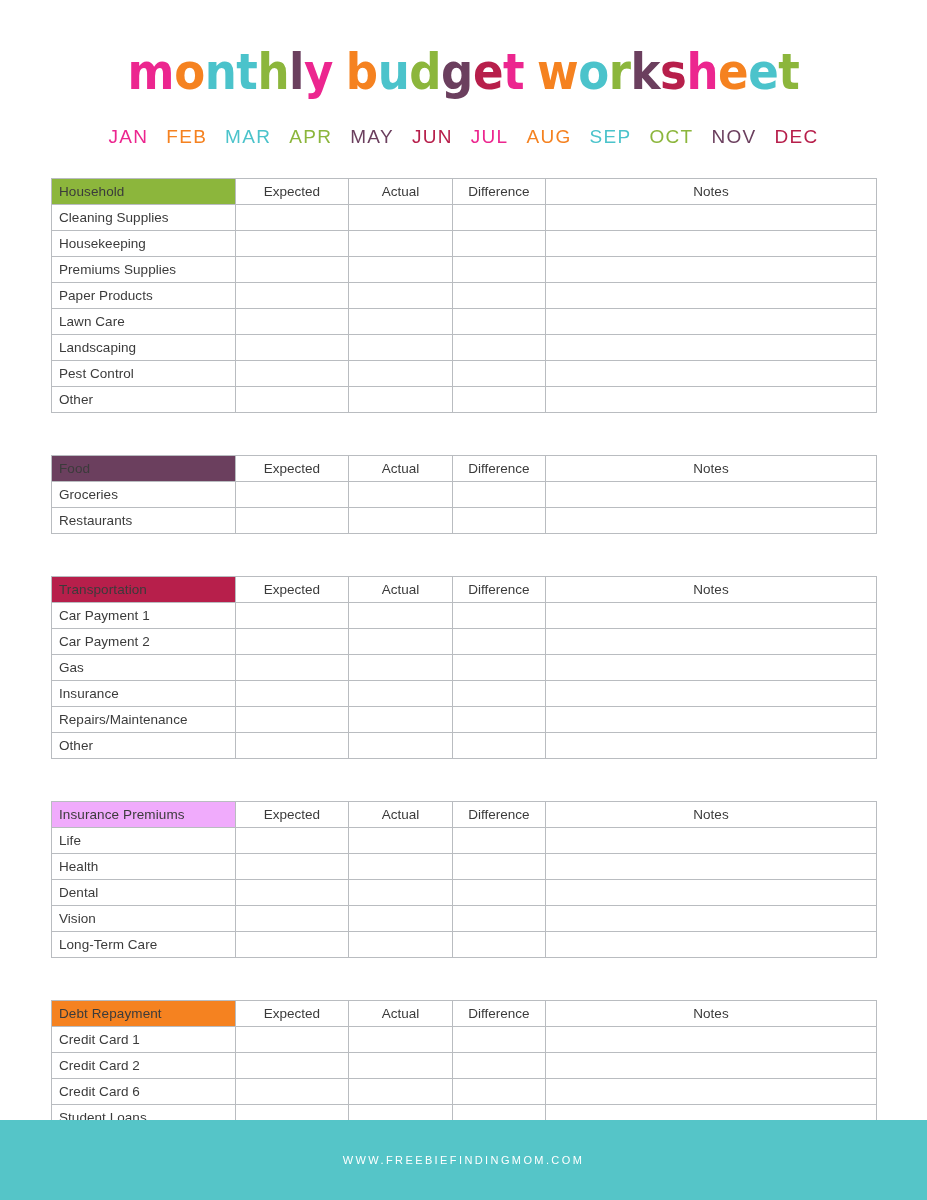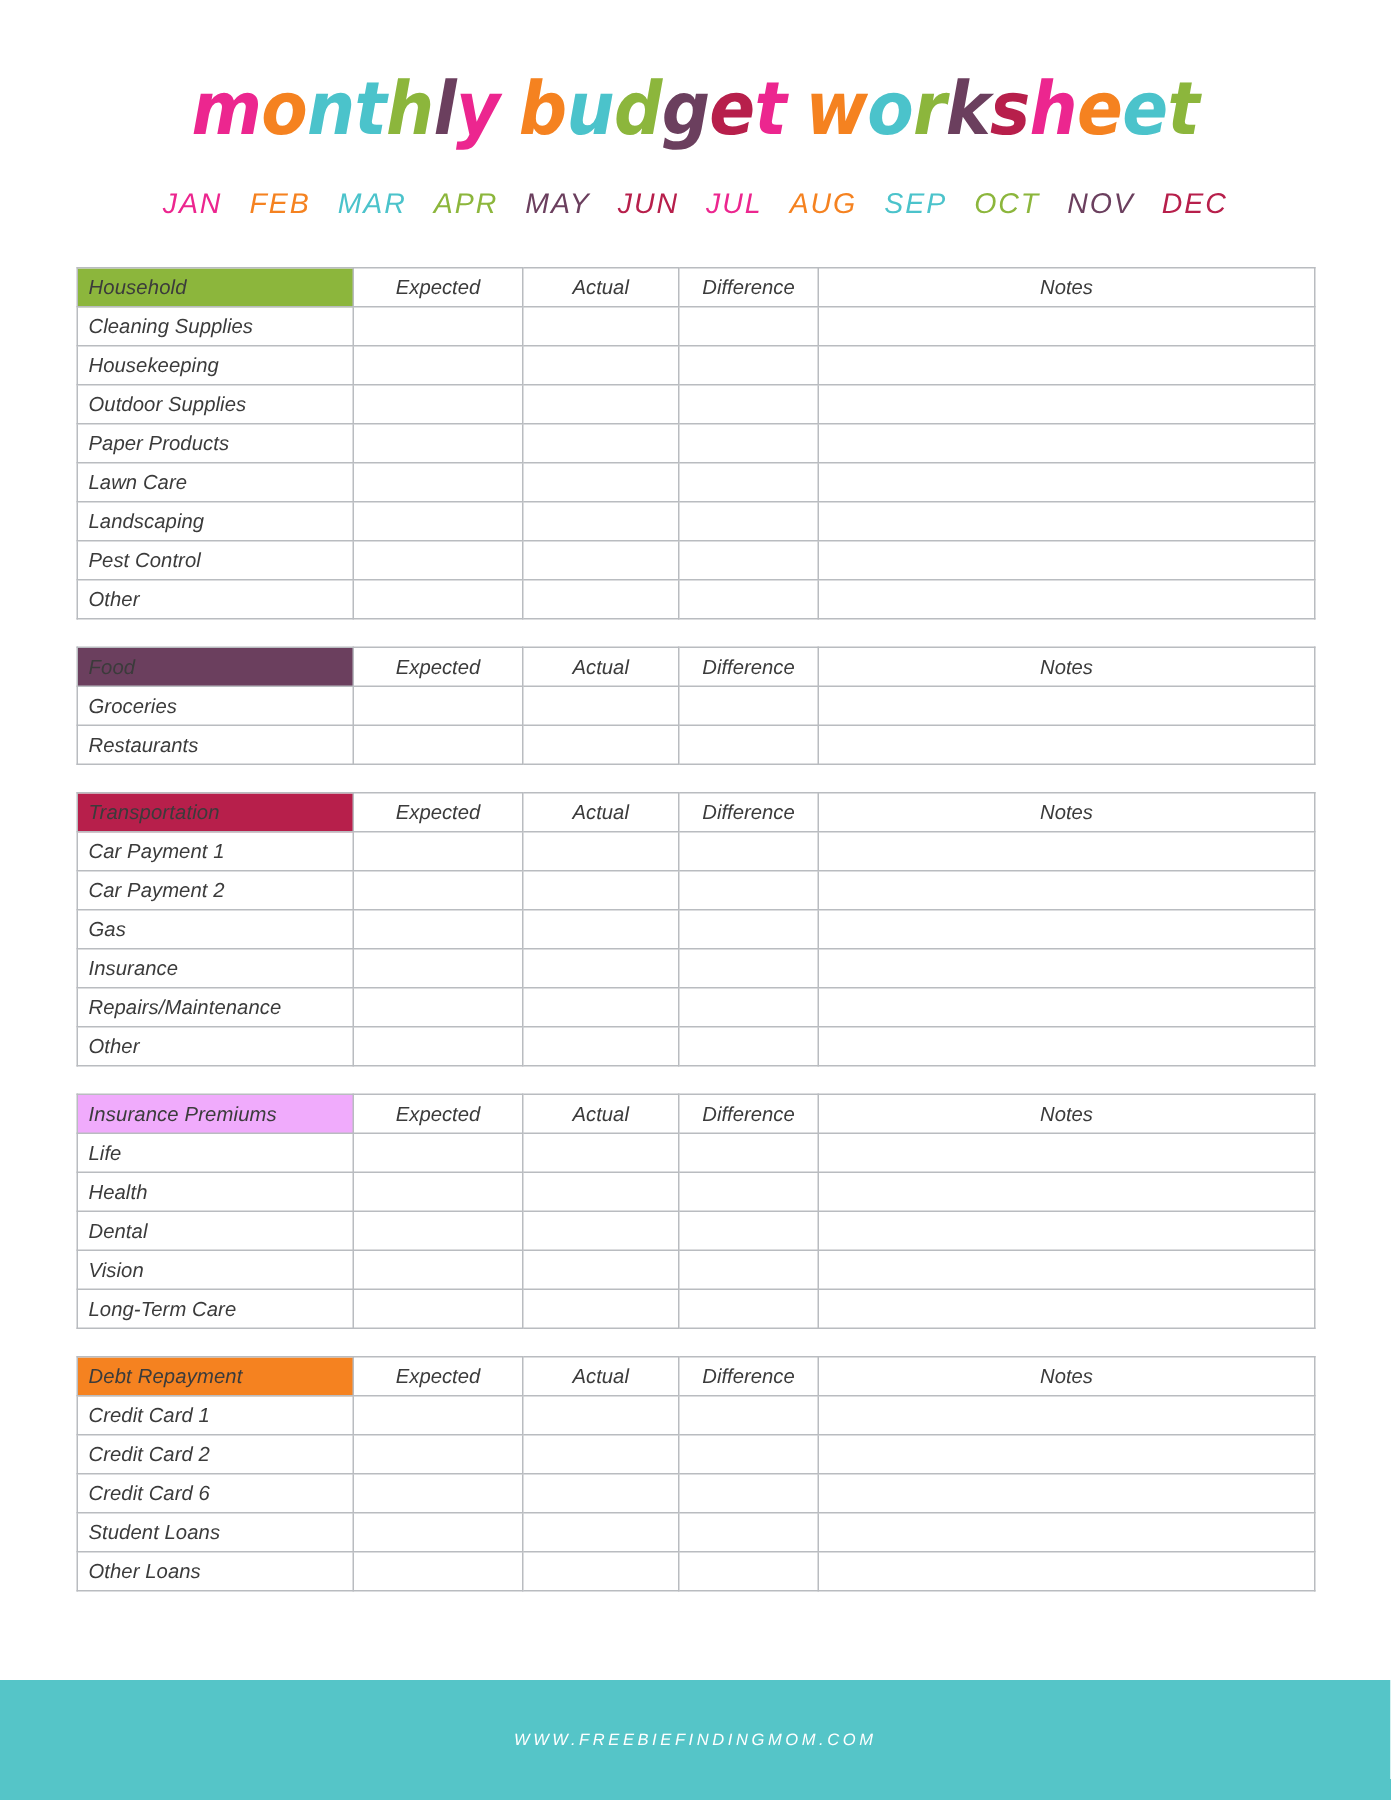--- a/index.html
+++ b/index.html
@@ -10,21 +10,20 @@
     background: #ffffff;
     font-family: "Liberation Sans", sans-serif;
     overflow: hidden;
   }
 
   #page {
     position: relative;
     width: 927px;
     height: 984px;
     background: #ffffff;
-    font-style: italic;
   }
 
   
   .title {
     position: absolute;
     top: 44px;
     left: 0;
     width: 927px;
     text-align: center;
     font-family: "DejaVu Sans", sans-serif;
@@ -60,21 +59,21 @@
     position: absolute;
     left: 51px;
     top: 178px;
     width: 825px;
   }
 
   table.section {
     width: 825px;
     border-collapse: collapse;
     table-layout: fixed;
-    margin-bottom: 18px;
+    margin-bottom: 42px;
   }
   table.section:last-child { margin-bottom: 0; }
 
   table.section col.c-name { width: 184px; }
   table.section col.c-exp  { width: 113px; }
   table.section col.c-act  { width: 104px; }
   table.section col.c-dif  { width: 93px; }
   table.section col.c-note { width: 331px; }
 
   table.section th,
@@ -163,21 +162,21 @@
             <td class="blank"></td>
           </tr>
           <tr>
             <td class="item">Housekeeping</td>
             <td class="blank"></td>
             <td class="blank"></td>
             <td class="blank"></td>
             <td class="blank"></td>
           </tr>
           <tr>
-            <td class="item">Outdoor Supplies</td>
+            <td class="item">Premiums Supplies</td>
             <td class="blank"></td>
             <td class="blank"></td>
             <td class="blank"></td>
             <td class="blank"></td>
           </tr>
           <tr>
             <td class="item">Paper Products</td>
             <td class="blank"></td>
             <td class="blank"></td>
             <td class="blank"></td>

